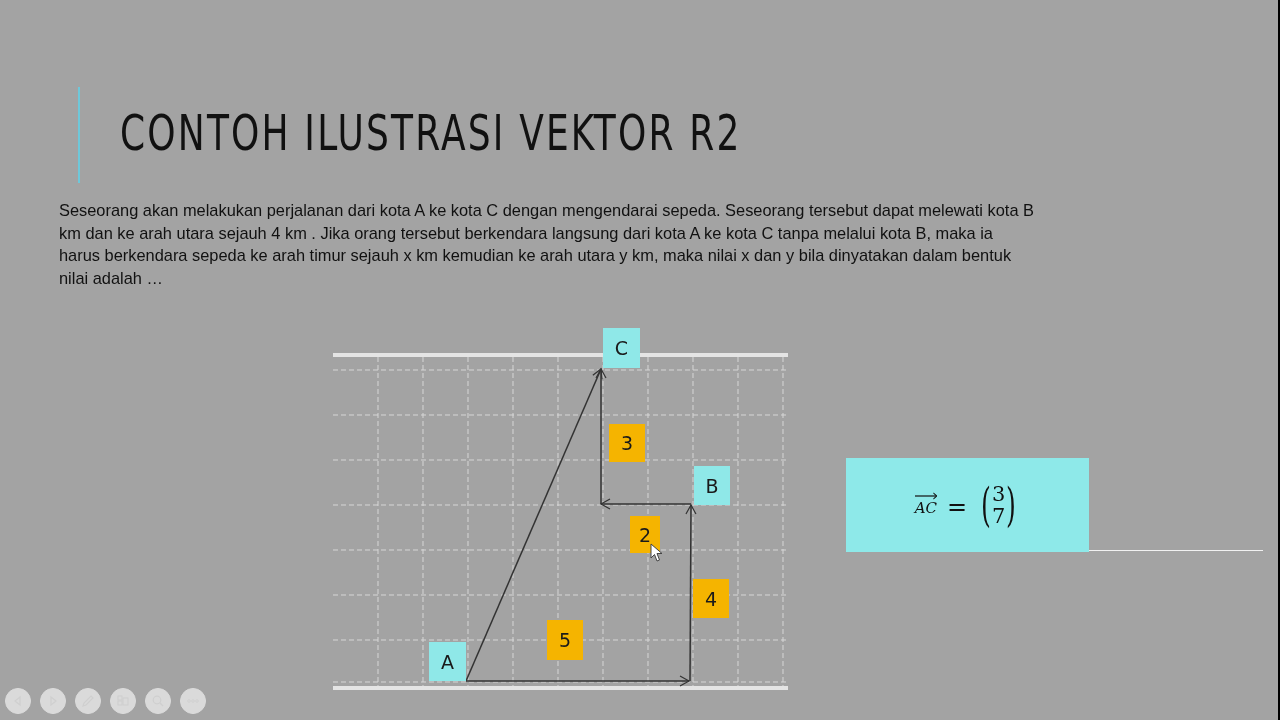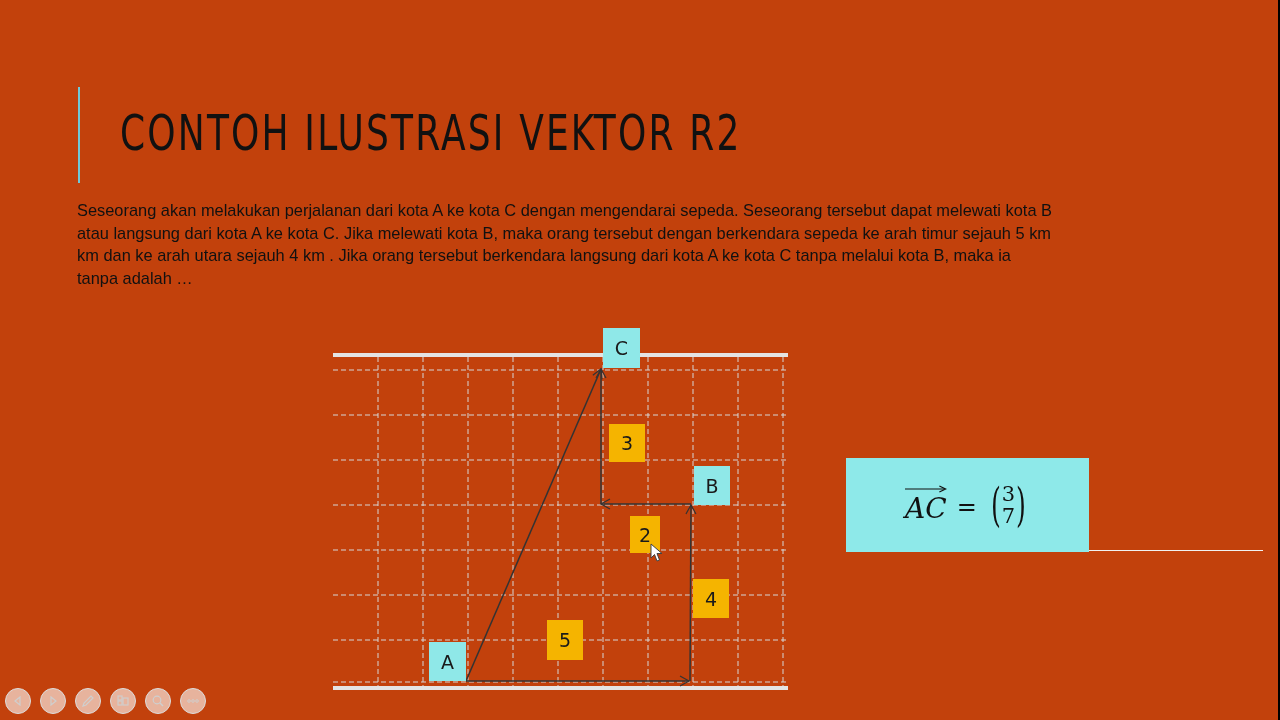--- a/index.html
+++ b/index.html
@@ -12,21 +12,21 @@
       height: 720px;
       position: relative;
       overflow: hidden;
       font-family: "DejaVu Sans", sans-serif;
       color: #111;
     }
     .slide {
       position: absolute;
       left: 0; top: 0;
       width: 1280px; height: 720px;
-      background: #c2410c;
+      background: #a3a3a3;
     }
     .right-edge {
       position: absolute;
       right: 0; top: 0;
       width: 2px; height: 720px;
       background: #000;
     }
     .title-accent {
       position: absolute;
       left: 78px; top: 87px;
@@ -48,21 +48,20 @@
       font-weight: normal;
     }
     .body-text {
       position: absolute;
       left: 59px; top: 199px;
       width: 1165px;
       font-family: "Liberation Sans", sans-serif;
       font-size: 16.4px;
       line-height: 22.6px;
       color: #111;
-      margin-left: 18px;
     }
     .body-text .line {
       display: block;
       white-space: nowrap;
     }
 
     
     .diagram {
       position: absolute;
       left: 333px; top: 326px;
@@ -93,21 +92,21 @@
     }
     .formula {
       display: flex;
       align-items: center;
       font-family: "DejaVu Serif", serif;
       color: #111;
     }
     .vec-name {
       position: relative;
       font-style: italic;
-      font-size: 28px;
+      font-size: 15px;
       padding-top: 6px;
     }
     .vec-arrow {
       position: absolute;
       left: 0; top: -2px;
       width: 100%;
       height: 10px;
     }
     .eq {
       font-size: 24px;
@@ -166,23 +165,23 @@
 </head>
 <body>
 
 <div class="slide">
 
   <div class="title-accent"></div>
   <div class="title">CONTOH ILUSTRASI VEKTOR R2</div>
 
   <div class="body-text">
     <span class="line">Seseorang akan melakukan perjalanan dari kota A ke kota C dengan mengendarai sepeda. Seseorang tersebut dapat melewati kota B</span>
-    <span class="line">atau langsung dari kota A ke kota C. Jika melewati kota B, maka orang tersebut dengan berkendara sepeda ke arah timur sejauh 5 km</span>
     <span class="line">km dan ke arah utara sejauh 4 km . Jika orang tersebut berkendara langsung dari kota A ke kota C tanpa melalui kota B, maka ia</span>
-    <span class="line">tanpa  adalah …</span>
+    <span class="line">harus berkendara sepeda ke arah timur sejauh x km kemudian ke arah utara y km, maka nilai x dan y bila dinyatakan dalam bentuk</span>
+    <span class="line">nilai  adalah …</span>
   </div>
 
   <div class="diagram">
     <svg width="455" height="368" viewBox="0 0 455 368">
       <defs>
         <marker id="arr" markerWidth="12" markerHeight="12" refX="10" refY="6" orient="auto" markerUnits="userSpaceOnUse">
           <path d="M1,1 L10,6 L1,11" fill="none" stroke="#333" stroke-width="1.2"></path>
         </marker>
       </defs>
 

